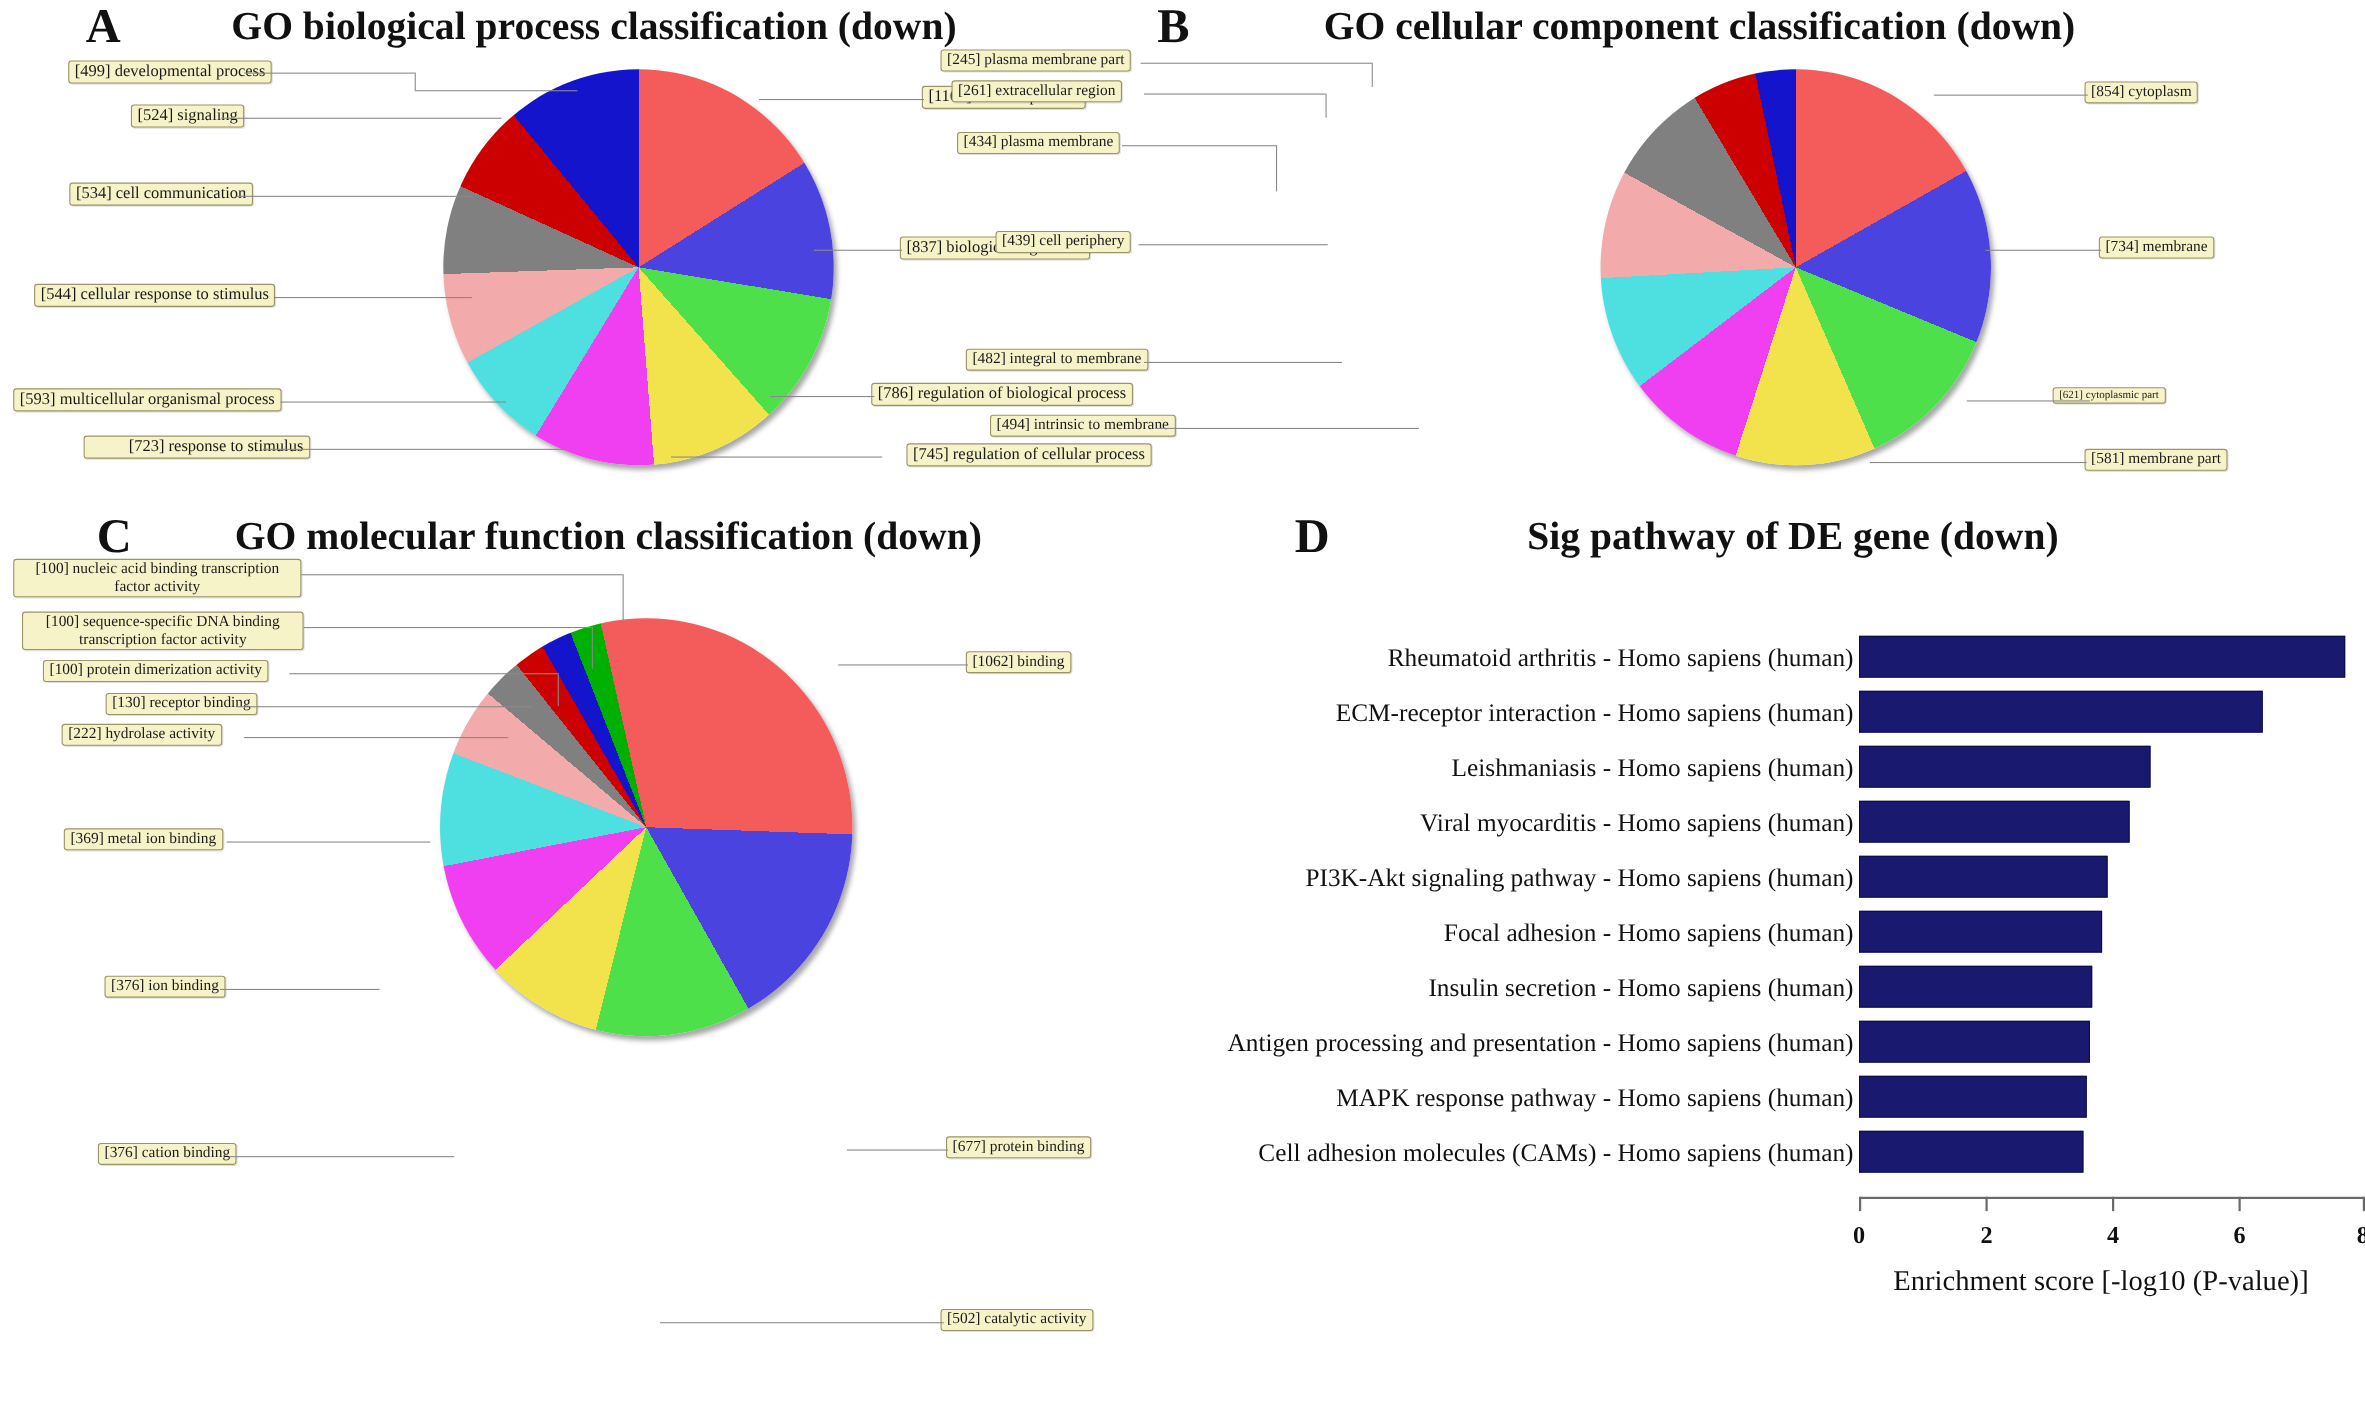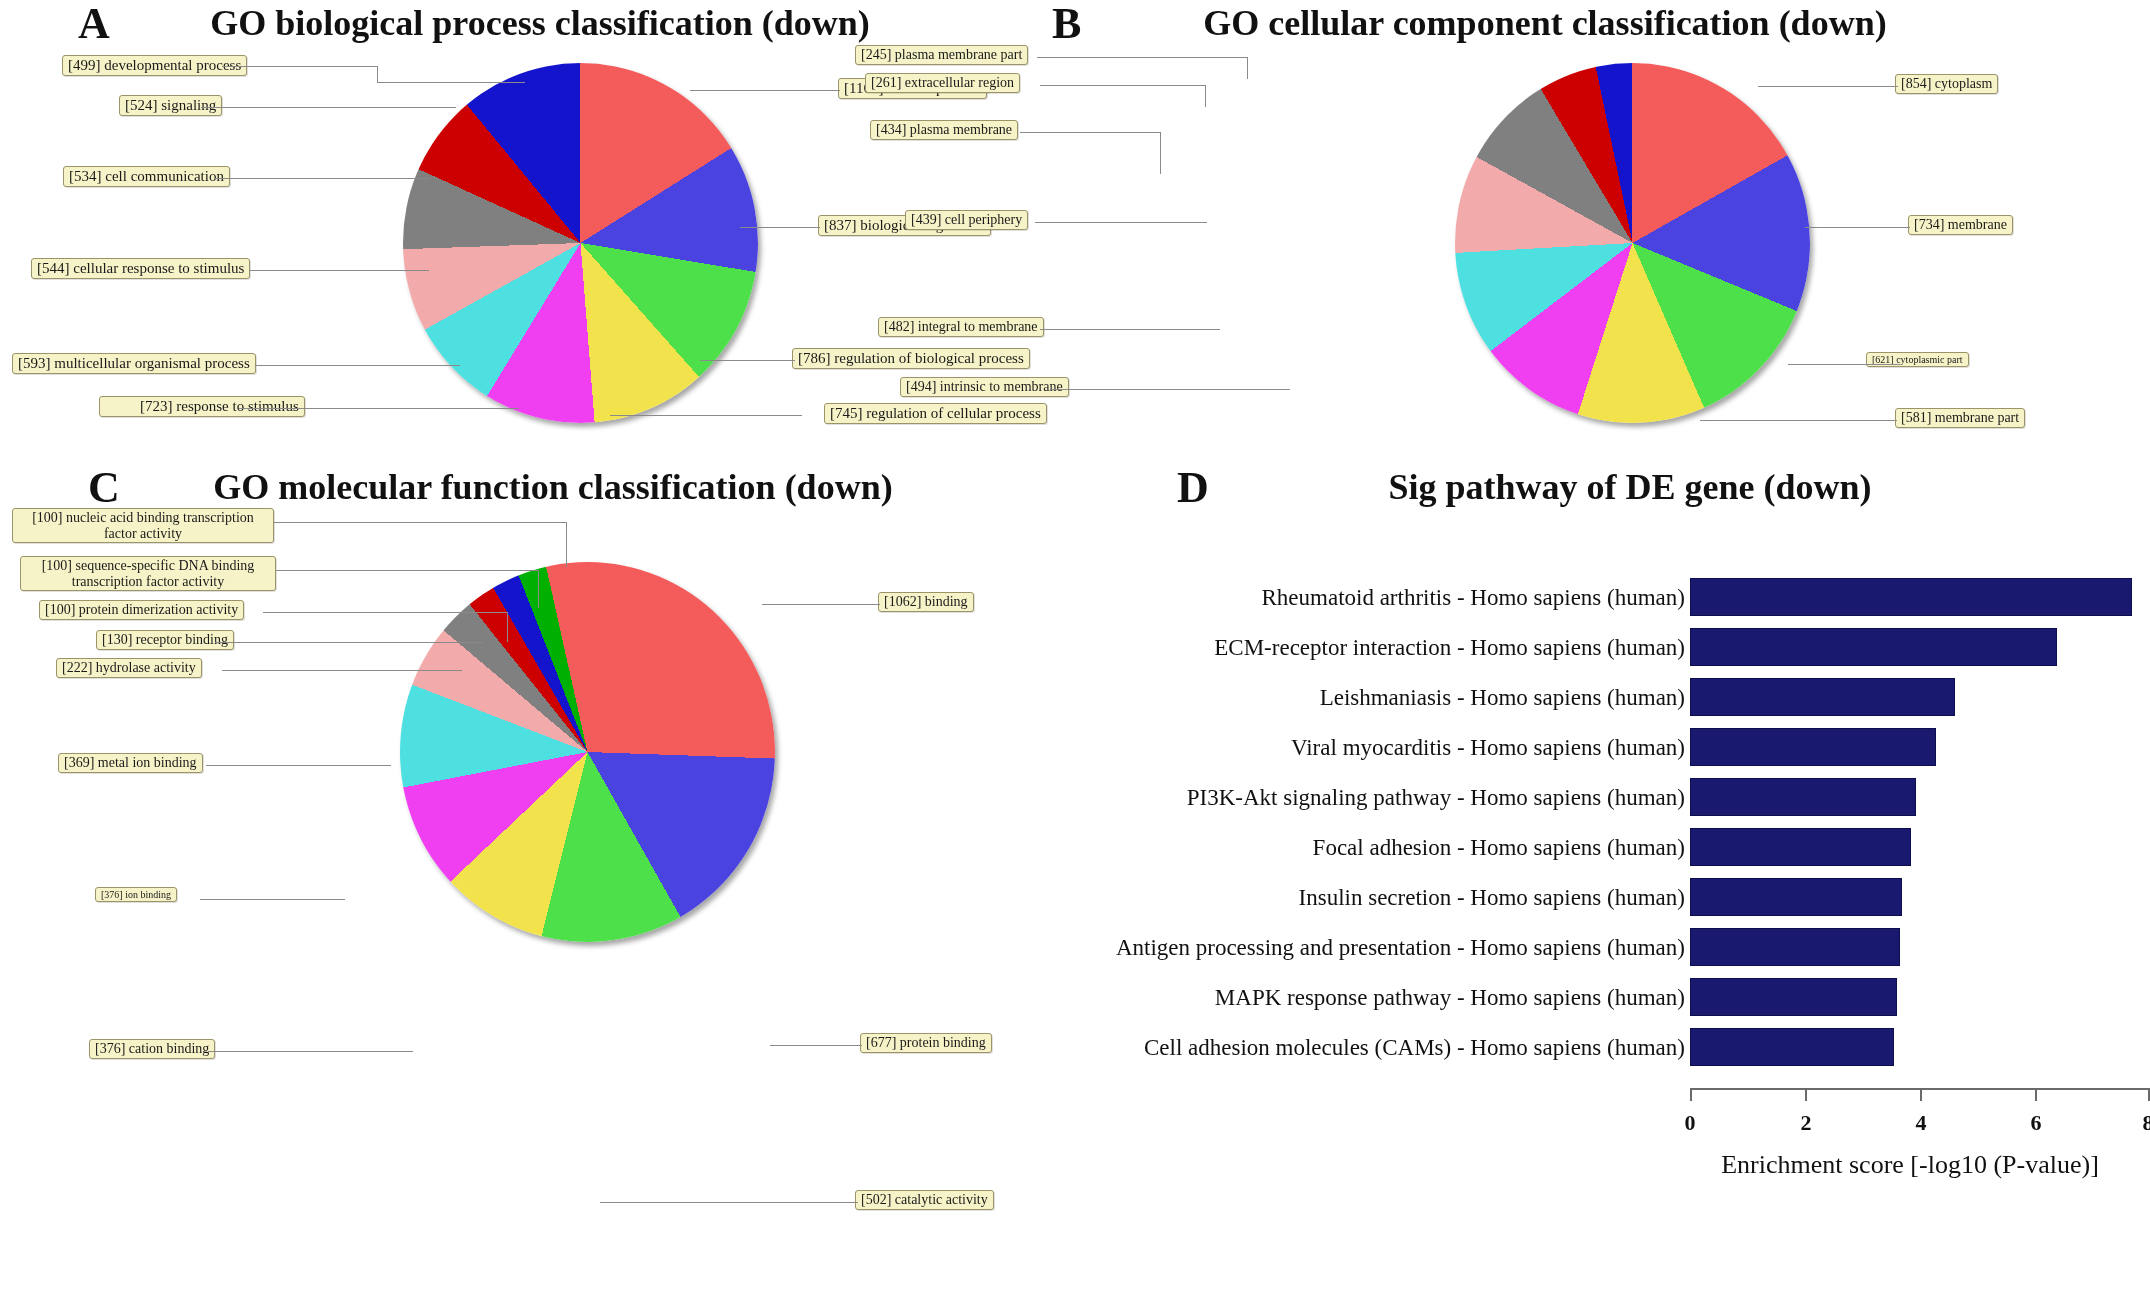--- a/index.html
+++ b/index.html
@@ -68,21 +68,21 @@
 
     <div class="callout" style="left:63px;top:166px;">[534] cell communication</div>
     <div class="leader h" style="left:215px;top:178px;width:215px;"></div>
 
     <div class="callout" style="left:31px;top:258px;">[544] cellular response to stimulus</div>
     <div class="leader h" style="left:249px;top:270px;width:180px;"></div>
 
     <div class="callout" style="left:12px;top:353px;text-align:center;">[593] multicellular organismal process</div>
     <div class="leader h" style="left:255px;top:365px;width:205px;"></div>
 
-    <div class="callout" style="left:99px;top:396px;padding-left:40px;">[723] response to stimulus</div>
+    <div class="callout" style="left:76px;top:396px;padding-left:40px;">[723] response to stimulus</div>
     <div class="leader h" style="left:239px;top:408px;width:280px;"></div>
 
     <div class="callout" style="left:838px;top:78px;">[1163] cellular process</div>
     <div class="leader h" style="left:690px;top:90px;width:150px;"></div>
 
     <div class="callout" style="left:818px;top:215px;">[837] biological regulation</div>
     <div class="leader h" style="left:740px;top:227px;width:80px;"></div>
 
     <div class="callout" style="left:792px;top:348px;">[786] regulation of biological process</div>
     <div class="leader h" style="left:700px;top:360px;width:95px;"></div>
@@ -185,21 +185,21 @@
 
     <div class="callout" style="left:96px;top:180px;font-size:14px;">[130] receptor binding</div>
     <div class="leader h" style="left:215px;top:192px;width:268px;"></div>
 
     <div class="callout" style="left:56px;top:208px;font-size:14px;">[222] hydrolase activity</div>
     <div class="leader h" style="left:222px;top:220px;width:240px;"></div>
 
     <div class="callout" style="left:58px;top:303px;font-size:14px;">[369] metal ion binding</div>
     <div class="leader h" style="left:206px;top:315px;width:185px;"></div>
 
-    <div class="callout" style="left:95px;top:437px;font-size:10px;">[376] ion binding</div>
+    <div class="callout" style="left:95px;top:437px;font-size:14px;">[376] ion binding</div>
     <div class="leader h" style="left:200px;top:449px;width:145px;"></div>
 
     <div class="callout" style="left:89px;top:589px;font-size:14px;">[376] cation binding</div>
     <div class="leader h" style="left:208px;top:601px;width:205px;"></div>
 
     <div class="callout" style="left:855px;top:740px;font-size:14px;">[502] catalytic activity</div>
     <div class="leader h" style="left:600px;top:752px;width:258px;"></div>
 
     <div class="callout" style="left:860px;top:583px;font-size:14px;">[677] protein binding</div>
     <div class="leader h" style="left:770px;top:595px;width:92px;"></div>

